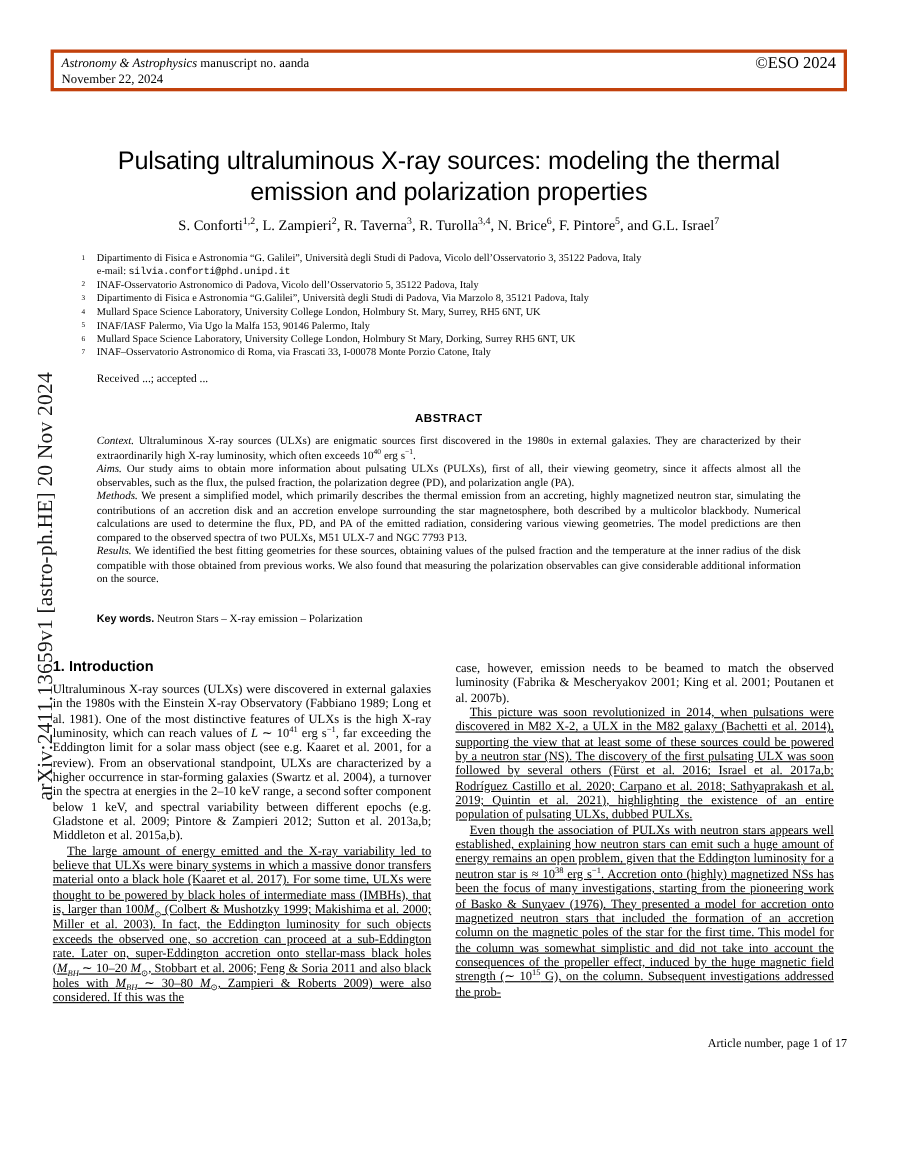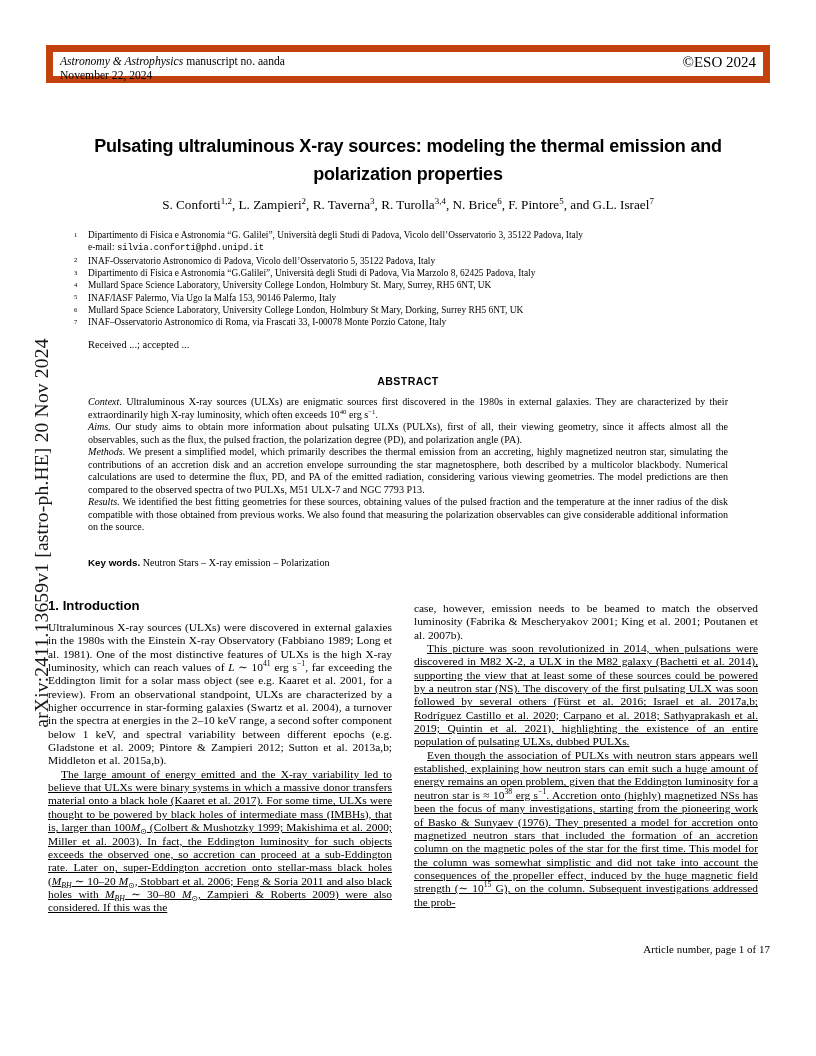--- a/index.html
+++ b/index.html
@@ -33,21 +33,21 @@
     color: #161616;
   }
 
   
   .header-box {
     position: absolute;
     left: 46px;
     top: 45px;
     width: 724px;
     height: 38px;
-    border: 7px solid #c2410c;
+    border: 3px solid #c2410c;
     box-sizing: border-box;
   }
   .header-inner {
     position: relative;
     padding: 3px 7px 0 7px;
     font-size: 11.6px;
     line-height: 14.2px;
   }
   .header-line1 { white-space: nowrap; }
   .hdr-italic { font-style: italic; }
@@ -60,22 +60,22 @@
   }
 
   
   .title {
     position: absolute;
     left: 70px;
     top: 132px;
     width: 676px;
     text-align: center;
     font-family: "Liberation Sans", sans-serif;
-    font-weight: bold;
-    font-size: 18px;
+    font-weight: normal;
+    font-size: 23px;
     line-height: 28px;
     letter-spacing: -0.2px;
   }
 
   
   .authors {
     position: absolute;
     left: 70px;
     top: 196px;
     width: 676px;
@@ -201,21 +201,21 @@
   </div>
 
   <div class="title">Pulsating ultraluminous X-ray sources: modeling the thermal emission and polarization properties</div>
 
   <div class="authors">S. Conforti<sup>1,2</sup>, L. Zampieri<sup>2</sup>, R. Taverna<sup>3</sup>, R. Turolla<sup>3,4</sup>, N. Brice<sup>6</sup>, F. Pintore<sup>5</sup>, and G.L. Israel<sup>7</sup></div>
 
   <div class="affiliations">
       <div class="aff-row"><span class="aff-num">1</span><span>Dipartimento di Fisica e Astronomia “G. Galilei”, Università degli Studi di Padova, Vicolo dell’Osservatorio 3, 35122 Padova, Italy</span></div>
       <div class="aff-row"><span>e-mail: <span class="mono">silvia.conforti@phd.unipd.it</span></span></div>
       <div class="aff-row"><span class="aff-num">2</span><span>INAF-Osservatorio Astronomico di Padova, Vicolo dell’Osservatorio 5, 35122 Padova, Italy</span></div>
-      <div class="aff-row"><span class="aff-num">3</span><span>Dipartimento di Fisica e Astronomia “G.Galilei”, Università degli Studi di Padova, Via Marzolo 8, 62425 Padova, Italy</span></div>
+      <div class="aff-row"><span class="aff-num">3</span><span>Dipartimento di Fisica e Astronomia “G.Galilei”, Università degli Studi di Padova, Via Marzolo 8, 35121 Padova, Italy</span></div>
       <div class="aff-row"><span class="aff-num">4</span><span>Mullard Space Science Laboratory, University College London, Holmbury St. Mary, Surrey, RH5 6NT, UK</span></div>
       <div class="aff-row"><span class="aff-num">5</span><span>INAF/IASF Palermo, Via Ugo la Malfa 153, 90146 Palermo, Italy</span></div>
       <div class="aff-row"><span class="aff-num">6</span><span>Mullard Space Science Laboratory, University College London, Holmbury St Mary, Dorking, Surrey RH5 6NT, UK</span></div>
       <div class="aff-row"><span class="aff-num">7</span><span>INAF–Osservatorio Astronomico di Roma, via Frascati 33, I-00078 Monte Porzio Catone, Italy</span></div>
     </div>
 
   <div class="received">Received ...; accepted ...</div>
 
   <div class="abstract-head">ABSTRACT</div>
   <div class="abstract-body">

